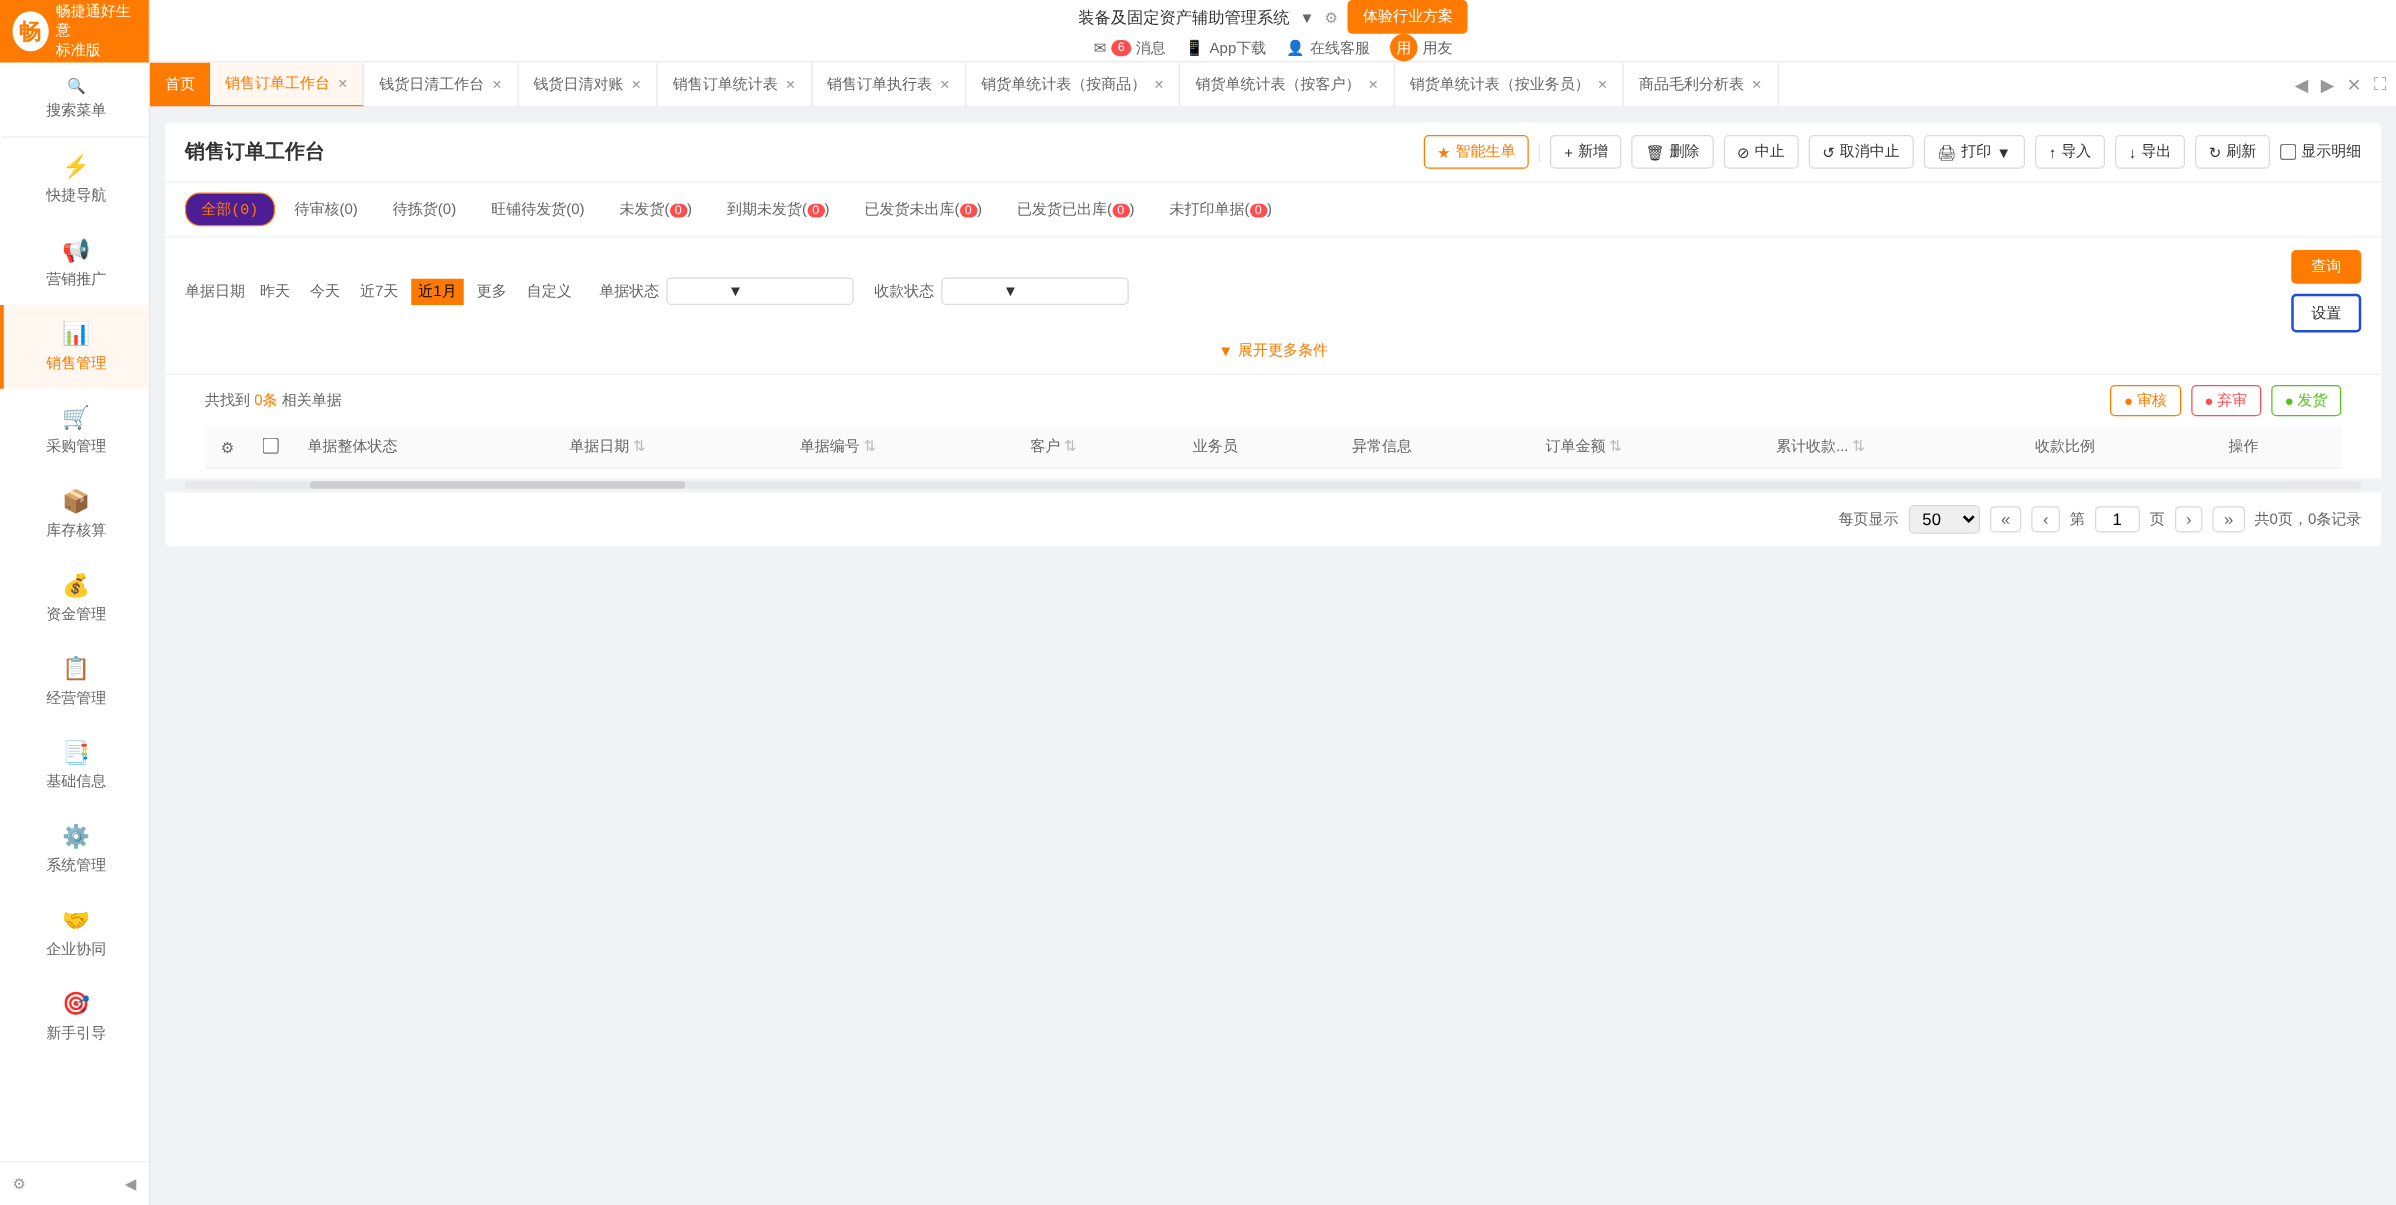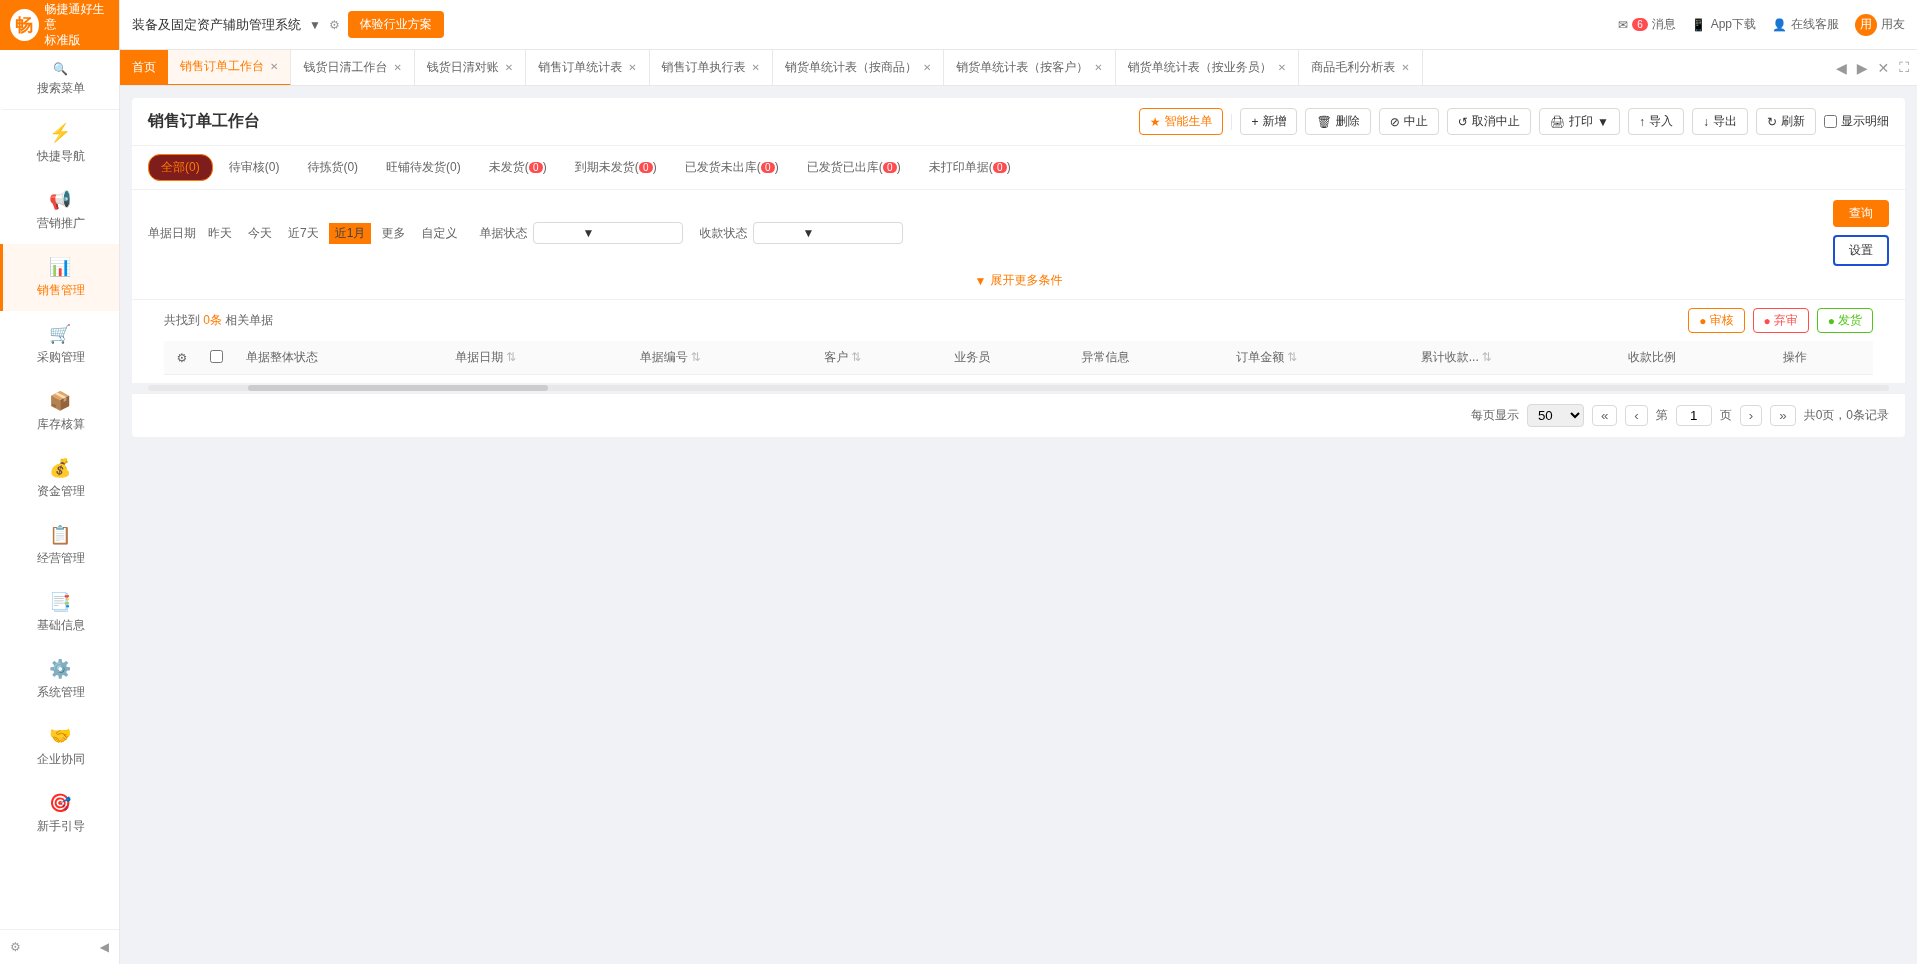--- a/index.html
+++ b/index.html
@@ -14,21 +14,21 @@
     .sidebar-logo { background: #ff7a00; padding: 10px; display: flex; align-items: center; gap: 6px; height: 50px; }
     .sidebar-logo-icon { width: 32px; height: 32px; background: #fff; border-radius: 50%; display: flex; align-items: center; justify-content: center; color: #ff7a00; font-size: 18px; font-weight: bold; }
     .sidebar-logo-text { color: #fff; font-size: 12px; line-height: 1.3; }
     .sidebar-search { display: flex; align-items: center; gap: 4px; padding: 8px 10px; border-bottom: 1px solid #f0f0f0; color: #666; cursor: pointer; }
     .sidebar-nav-item { display: flex; flex-direction: column; align-items: center; padding: 12px 8px; cursor: pointer; border-left: 3px solid transparent; color: #666; font-size: 12px; gap: 4px; }
     .sidebar-nav-item.active { background: #fff7f0; color: #ff7a00; border-left: 3px solid #ff7a00; }
     .sidebar-nav-icon { font-size: 18px; }
     .sidebar-bottom { margin-top: auto; display: flex; align-items: center; justify-content: space-between; padding: 10px; border-top: 1px solid #f0f0f0; }
 
     
-    .top-header { background: #fff; height: 50px; display: flex; align-items: center; justify-content: space-between; padding: 0 12px; border-bottom: 1px solid #e8e8e8; }
+    .top-header { background: #fff; height: 50px; display: flex; align-items: center; justify-content: space-between; padding: 0 12px; border-bottom: 1px solid #e8e8e8; flex-direction: column; }
     .header-left { display: flex; align-items: center; gap: 8px; }
     .header-title { font-size: 13px; color: #333; }
     .header-dropdown { font-size: 12px; color: #666; cursor: pointer; display: flex; align-items: center; gap: 4px; }
     .header-btn-orange { background: #ff7a00; color: #fff; border: none; border-radius: 4px; padding: 5px 12px; cursor: pointer; font-size: 12px; }
     .header-right { display: flex; align-items: center; gap: 16px; color: #666; font-size: 12px; }
     .header-right-item { display: flex; align-items: center; gap: 4px; cursor: pointer; }
     .badge { background: #ff4d4f; color: #fff; border-radius: 10px; padding: 1px 5px; font-size: 10px; }
 
     
     .tab-bar { background: #fff; display: flex; align-items: center; border-bottom: 1px solid #e8e8e8; overflow: hidden; height: 36px; }
@@ -45,30 +45,30 @@
     .content-header { display: flex; align-items: center; justify-content: space-between; padding: 10px 16px; border-bottom: 1px solid #f0f0f0; }
     .content-title { font-size: 16px; font-weight: bold; color: #333; }
     .toolbar { display: flex; align-items: center; gap: 8px; }
     .btn-smart { background: #fff; border: 1px solid #ff7a00; color: #ff7a00; border-radius: 4px; padding: 4px 10px; cursor: pointer; font-size: 12px; display: flex; align-items: center; gap: 4px; }
     .btn-default { background: #fff; border: 1px solid #d9d9d9; color: #333; border-radius: 4px; padding: 4px 10px; cursor: pointer; font-size: 12px; display: flex; align-items: center; gap: 4px; }
     .divider-v { width: 1px; height: 16px; background: #e8e8e8; }
 
     
     .sub-tabs { display: flex; align-items: center; padding: 8px 16px; gap: 4px; border-bottom: 1px solid #f0f0f0; }
     .sub-tab { padding: 4px 12px; border-radius: 4px; cursor: pointer; font-size: 12px; color: #666; white-space: nowrap; }
-    .sub-tab.active { background: #7f1d1d; color: #ff7a00; border: 1px solid #ff7a00; border-radius: 12px; }
+    .sub-tab.active { background: #4c1d95; color: #ff7a00; border: 1px solid #ff7a00; border-radius: 12px; font-family: Liberation Mono, monospace; }
 
     
     .filter-area { padding: 10px 16px; border-bottom: 1px solid #f0f0f0; }
     .filter-row { display: flex; align-items: center; gap: 16px; }
     .filter-item { display: flex; align-items: center; gap: 6px; font-size: 12px; }
     .filter-label { color: #666; white-space: nowrap; }
     .filter-date-options { display: flex; gap: 4px; }
     .filter-date-btn { cursor: pointer; color: #666; padding: 2px 6px; border-radius: 3px; font-size: 12px; }
-    .filter-date-btn.active { background: #ff7a00; color: #404040; border-radius: 0; }
+    .filter-date-btn.active { background: #ff7a00; color: #000000; border-radius: 0; }
     .filter-date-range { color: #999; font-size: 11px; margin-top: 2px; }
     .filter-select { border: 1px solid #d9d9d9; border-radius: 4px; padding: 3px 8px; font-size: 12px; color: #333; background: #fff; cursor: pointer; display: flex; align-items: center; gap: 40px; min-width: 150px; }
     .filter-expand { display: flex; align-items: center; gap: 4px; color: #ff7a00; cursor: pointer; font-size: 12px; justify-content: center; margin-top: 6px; }
     .btn-query { background: #ff7a00; color: #fff; border: none; border-radius: 4px; padding: 5px 16px; cursor: pointer; font-size: 12px; }
     .btn-setting { background: #fff; border: 2px solid #1d4ed8; color: #333; border-radius: 4px; padding: 5px 12px; cursor: pointer; font-size: 12px; }
 
     
     .table-area { padding: 8px 32px; }
     .table-summary { display: flex; align-items: center; justify-content: space-between; margin-bottom: 8px; font-size: 12px; color: #666; }
     .table-actions { display: flex; gap: 8px; }

